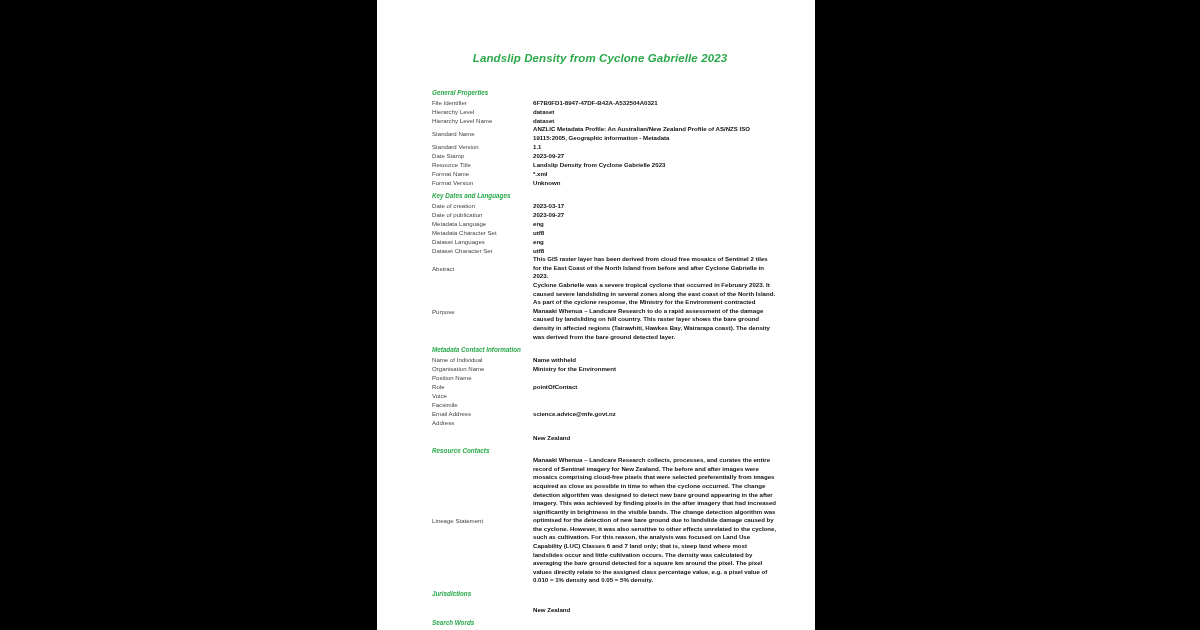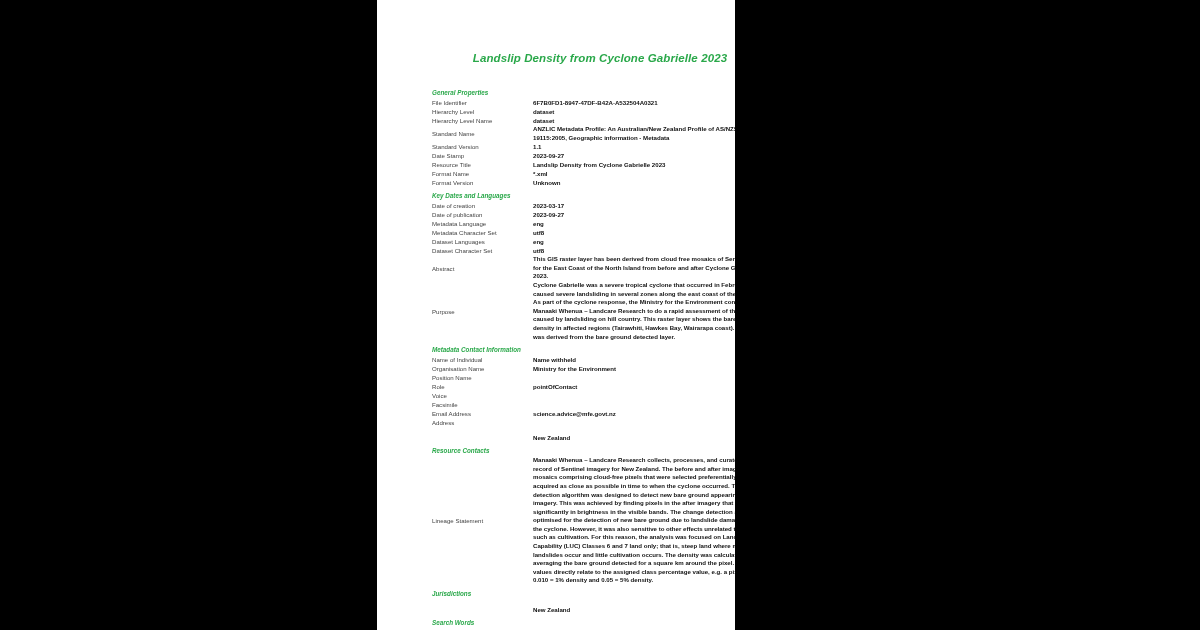--- a/index.html
+++ b/index.html
@@ -16,21 +16,21 @@
   .viewport {
     position: relative;
     width: 1200px;
     height: 630px;
     background: #000000;
   }
   .page {
     position: absolute;
     left: 377px;
     top: 0;
-    width: 358px;
+    width: 438px;
     height: 630px;
     background: #ffffff;
     overflow: hidden;
   }
   .doc-title {
     position: absolute;
     left: 0;
     top: 52px;
     width: 446px;
     text-align: center;

